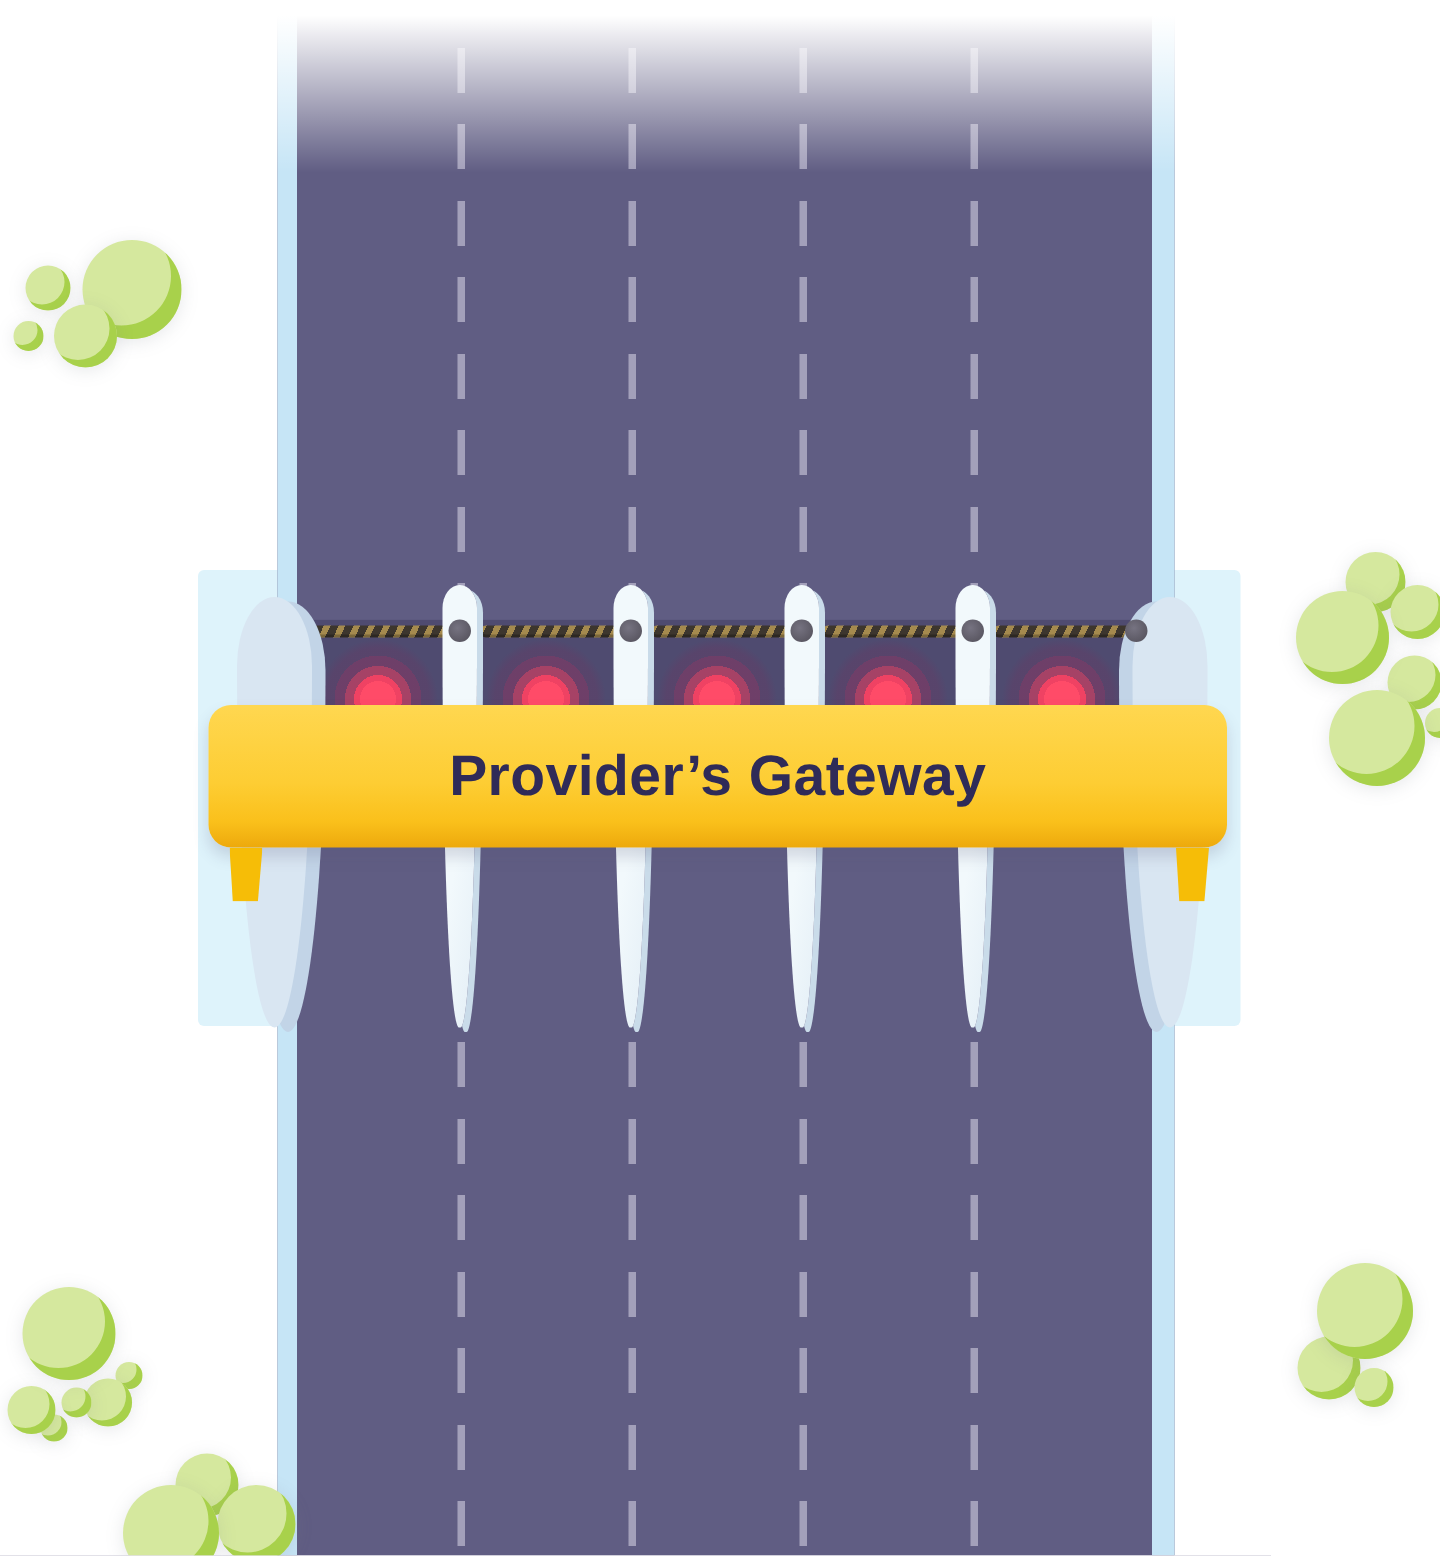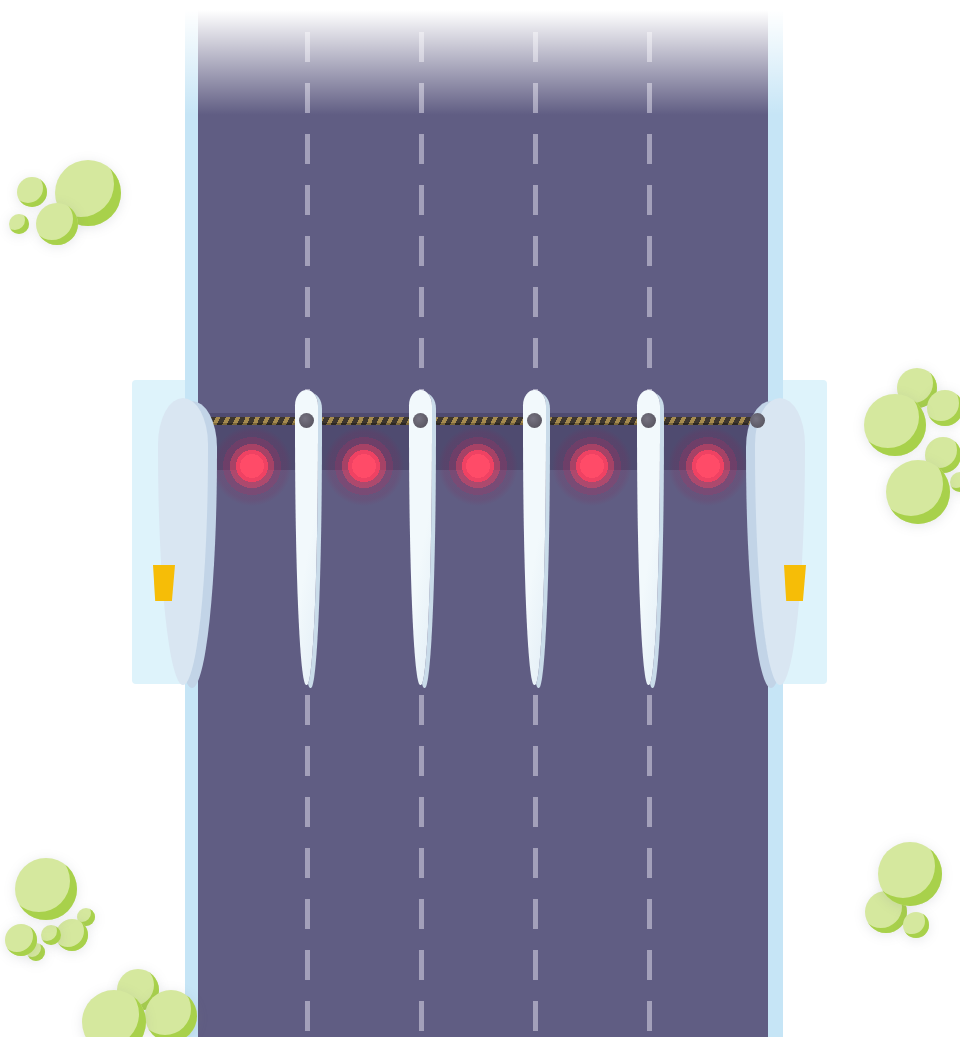--- a/index.html
+++ b/index.html
@@ -65,20 +65,23 @@
       <div class="pillar-inner" style="left: 637px; top: 390px; width: 23px; height: 295px; background: linear-gradient(100deg, rgb(242, 249, 252) 55%, rgb(227, 238, 246)); box-shadow: rgb(201, 219, 233) 4px 3px 0px 0px;"></div>
     </div>
   <div id="layer-knobs" style="inset: 0px; z-index: 6;">
       <div class="barrier-knob" style="left: 299px; top: 413px; width: 15px; height: 15px; background: radial-gradient(circle at 40% 38%, rgb(118, 115, 129), rgb(91, 88, 99) 72%);"></div>
       <div class="barrier-knob" style="left: 413px; top: 413px; width: 15px; height: 15px; background: radial-gradient(circle at 40% 38%, rgb(118, 115, 129), rgb(91, 88, 99) 72%);"></div>
       <div class="barrier-knob" style="left: 527px; top: 413px; width: 15px; height: 15px; background: radial-gradient(circle at 40% 38%, rgb(118, 115, 129), rgb(91, 88, 99) 72%);"></div>
       <div class="barrier-knob" style="left: 641px; top: 413px; width: 15px; height: 15px; background: radial-gradient(circle at 40% 38%, rgb(118, 115, 129), rgb(91, 88, 99) 72%);"></div>
       <div class="barrier-knob" style="left: 750px; top: 413px; width: 15px; height: 15px; background: radial-gradient(circle at 40% 38%, rgb(118, 115, 129), rgb(91, 88, 99) 72%);"></div>
     </div>
   <div class="top-fade" style="height: 115px; z-index: 7;"></div>
+  <div class="banner" style="left: 139px; top: 470px; width: 679px; height: 95px; z-index: 8; background: linear-gradient(rgb(255, 215, 80) 0%, rgb(253, 205, 51) 55%, rgb(250, 192, 27) 82%, rgb(237, 169, 12) 100%);">
+    <div class="banner-label" style="color: rgb(47, 43, 88);">Provider’s Gateway</div>
+  </div>
   <div id="layer-feet" style="inset: 0px; z-index: 8;">
       <div class="banner-foot" style="left: 153px; top: 565px; width: 22px; height: 36px; background: rgb(246, 189, 7);"></div>
       <div class="banner-foot" style="left: 784px; top: 565px; width: 22px; height: 36px; background: rgb(246, 189, 7);"></div>
     </div>
   <div id="layer-bubbles" style="inset: 0px; z-index: 9;">
       <div class="bubble" style="left: 9px; top: 214px; width: 20px; height: 20px; background: rgb(213, 232, 158); box-shadow: rgb(168, 209, 75) -4px -4px 0px inset, rgba(120, 130, 140, 0.18) 0px 2px 12px;"></div>
       <div class="bubble" style="left: 17px; top: 177px; width: 30px; height: 30px; background: rgb(213, 232, 158); box-shadow: rgb(168, 209, 75) -4px -4px 0px inset, rgba(120, 130, 140, 0.18) 0px 2px 12px;"></div>
       <div class="bubble" style="left: 55px; top: 160px; width: 66px; height: 66px; background: rgb(213, 232, 158); box-shadow: rgb(168, 209, 75) -7px -9px 0px inset, rgba(120, 130, 140, 0.18) 0px 2px 12px;"></div>
       <div class="bubble" style="left: 36px; top: 203px; width: 42px; height: 42px; background: rgb(213, 232, 158); box-shadow: rgb(168, 209, 75) -5px -5px 0px inset, rgba(120, 130, 140, 0.18) 0px 2px 12px;"></div>
       <div class="bubble" style="left: 897px; top: 368px; width: 40px; height: 40px; background: rgb(213, 232, 158); box-shadow: rgb(168, 209, 75) -4px -5px 0px inset, rgba(120, 130, 140, 0.18) 0px 2px 12px;"></div>

